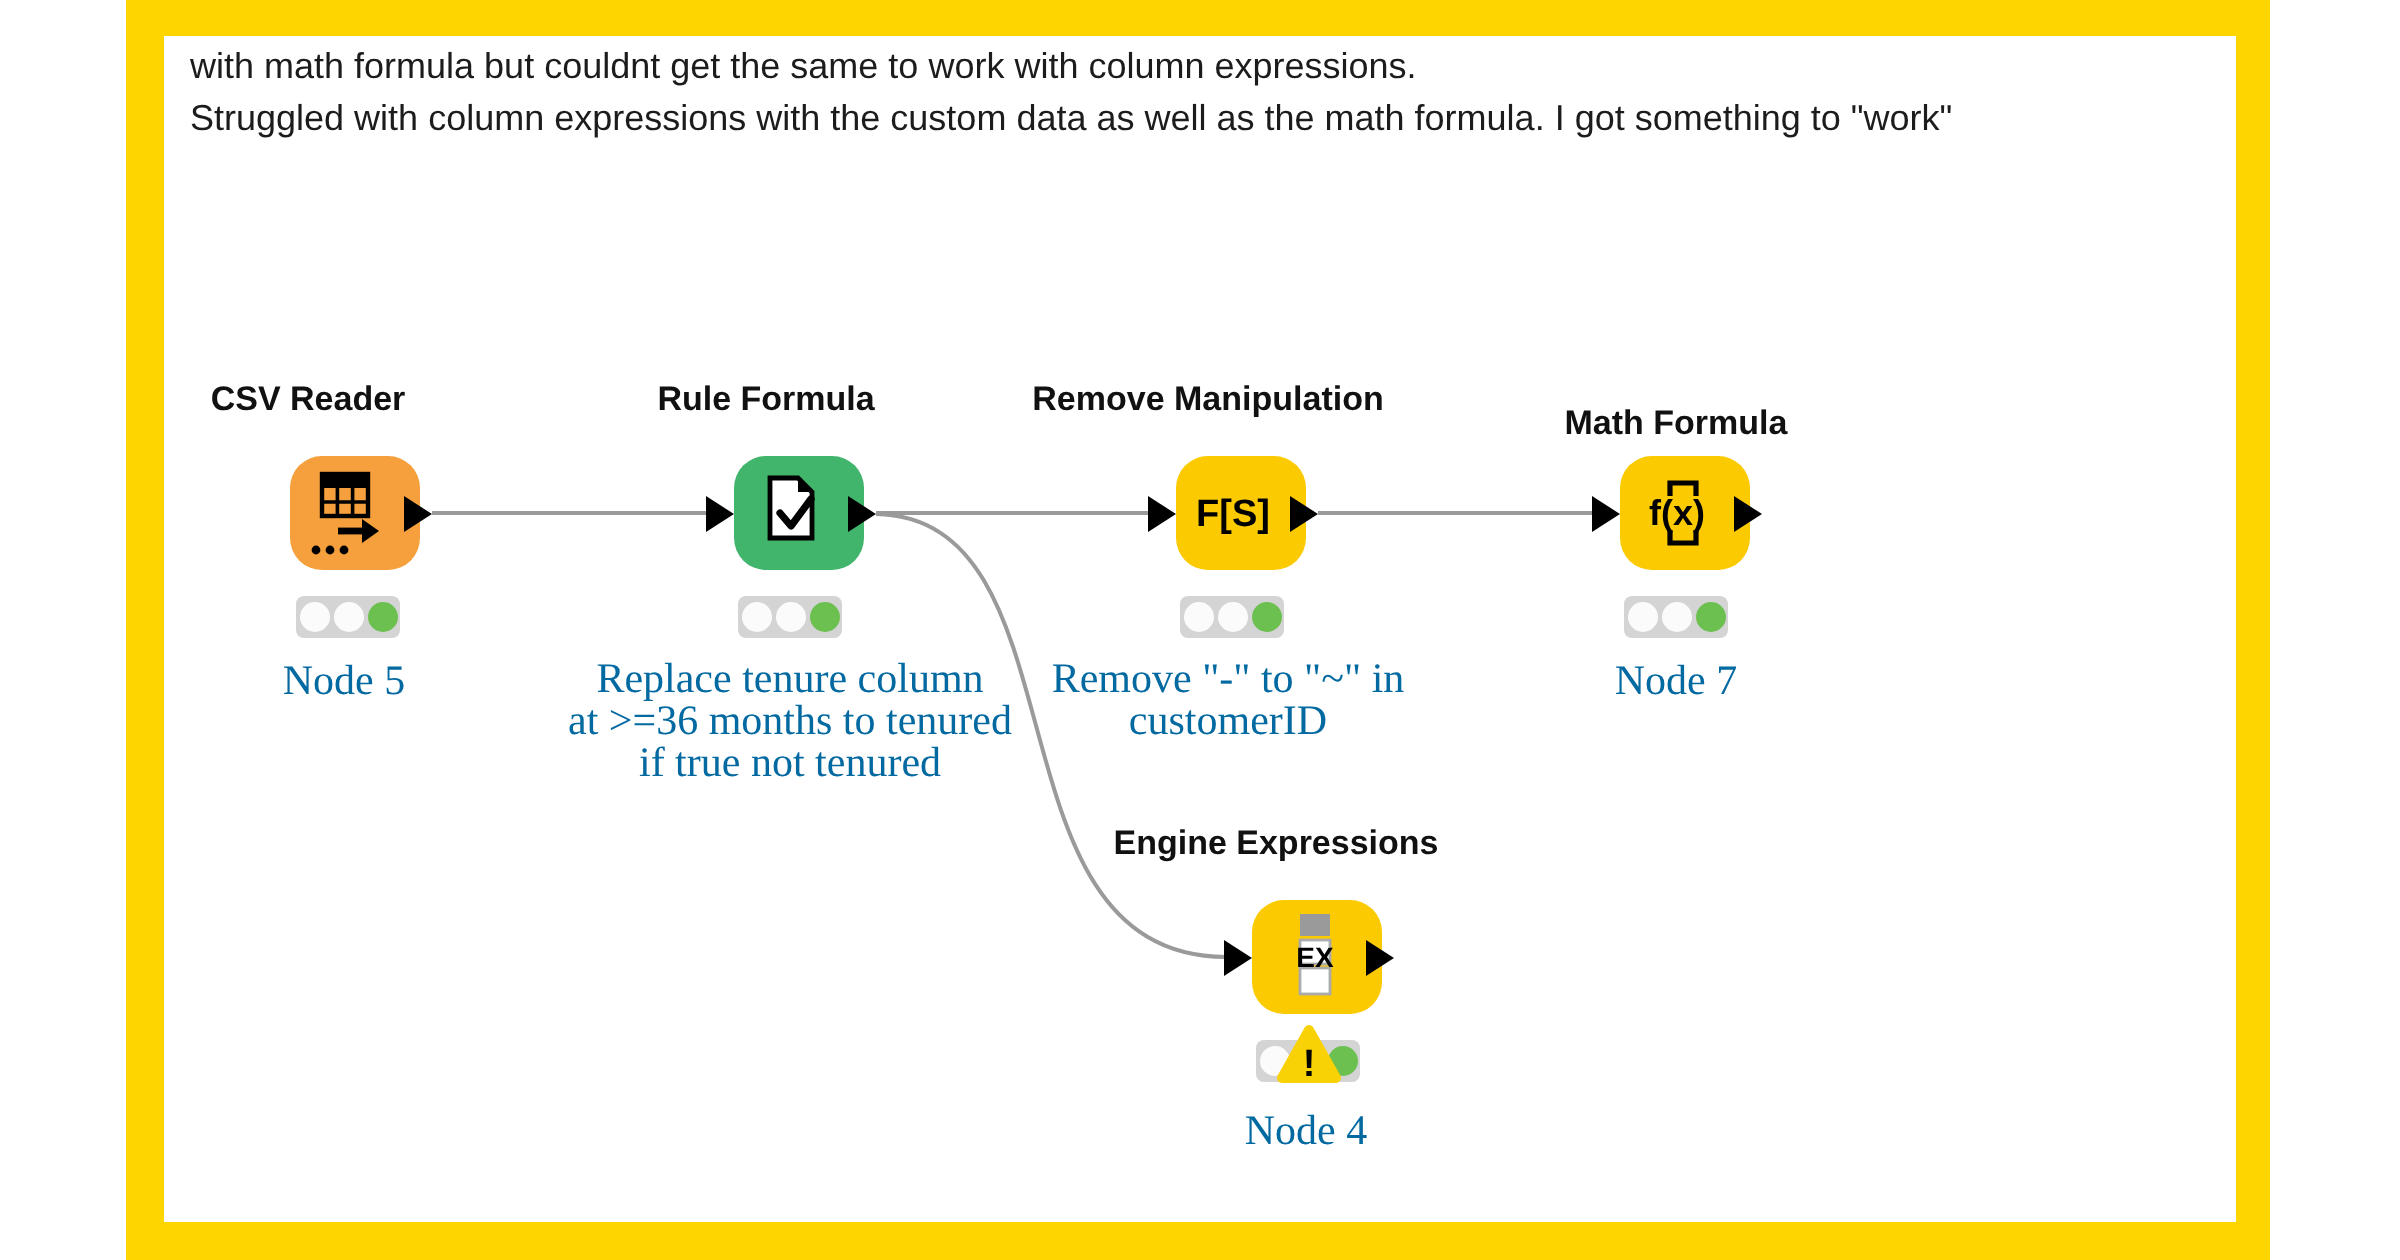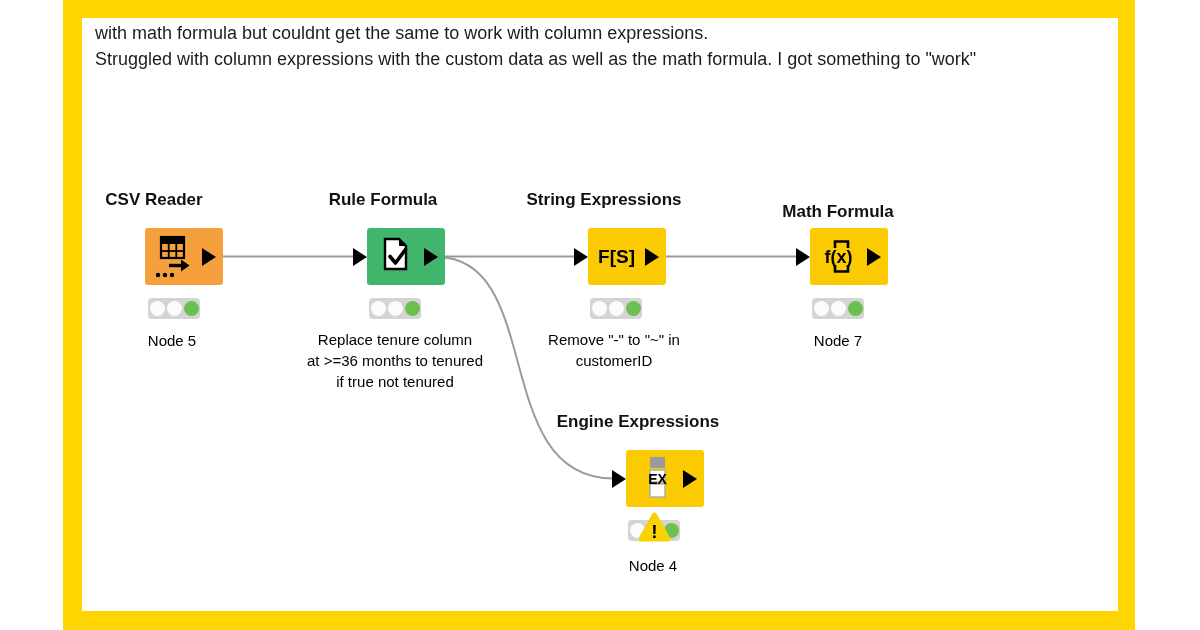--- a/index.html
+++ b/index.html
@@ -11,42 +11,42 @@
   }
   .frame{position:absolute;left:63px;top:0;width:1072px;height:630px;background:#FFD500;}
   .canvas{position:absolute;left:82px;top:18px;width:1036px;height:593px;background:#ffffff;}
   .desc{position:absolute;left:95px;top:21px;width:1020px;font-size:18px;line-height:25.5px;color:#1c1c1c;}
   .wire-layer{position:absolute;left:0;top:0;width:1200px;height:630px;z-index:1;pointer-events:none;}
   .node-title{
     position:absolute;transform:translateX(-50%);
     font-size:17px;font-weight:700;white-space:nowrap;z-index:3;color:#111;
   }
   .node{
-    position:absolute;width:78px;height:57px;border-radius:3px;z-index:2;
+    position:absolute;width:65px;height:57px;border-radius:16px;z-index:2;
   }
   .node.orange{background:#F5A03C;}
   .node.green{background:#41B56C;}
   .node.yellow{background:#FCCA00;}
   .node svg{position:absolute;left:0;top:0;}
   .port{
     position:absolute;width:0;height:0;z-index:2;
     border-left:14px solid #000;
     border-top:9px solid transparent;
     border-bottom:9px solid transparent;
   }
   .traffic{
     position:absolute;width:52px;height:21px;background:#D4D4D4;border-radius:4px;
     display:flex;align-items:center;justify-content:center;gap:2px;z-index:2;
   }
   .dot{width:15px;height:15px;border-radius:50%;background:#FBFBFB;}
   .dot.green{background:#6CC04F;}
   .warn-badge{position:absolute;z-index:4;}
   .caption{
     position:absolute;transform:translateX(-50%);text-align:center;
-    font-size:15px;line-height:21px;white-space:pre-line;z-index:3;color:#000000;
+    font-size:21px;line-height:21px;white-space:pre-line;z-index:3;color:#0369a1;font-family:Liberation Serif, serif;
   }
 </style>
 </head>
 <body>
 
 <div class="frame"></div>
 <div class="canvas"></div>
 
 <div class="desc">
   <div>with math formula but couldnt get the same to work with column expressions.</div>
@@ -95,21 +95,21 @@
 <div class="port" style="left:424px;top:247.5px"></div>
 <div class="traffic" style="left:369px;top:298px">
   <span class="dot"></span>
   <span class="dot"></span>
   <span class="dot green"></span>
 </div>
 <div class="caption" style="left:395px;top:329px">Replace tenure column
 at &gt;=36 months to tenured
 if true not tenured</div>
 
-<div class="node-title" style="left:604px;top:190px">String Expressions</div>
+<div class="node-title" style="left:604px;top:190px">Remove Manipulation</div>
 <div class="node yellow" style="left:588px;top:228px">
   <svg width="57" height="57" viewBox="0 0 57 57">
     <text x="28.5" y="35" text-anchor="middle" font-family="Liberation Sans, DejaVu Sans, sans-serif" font-size="19" font-weight="700" fill="#000">F[S]</text>
   </svg>
 </div>
 <div class="port" style="left:574px;top:247.5px"></div>
 <div class="port" style="left:645px;top:247.5px"></div>
 <div class="traffic" style="left:590px;top:298px">
   <span class="dot"></span>
   <span class="dot"></span>

